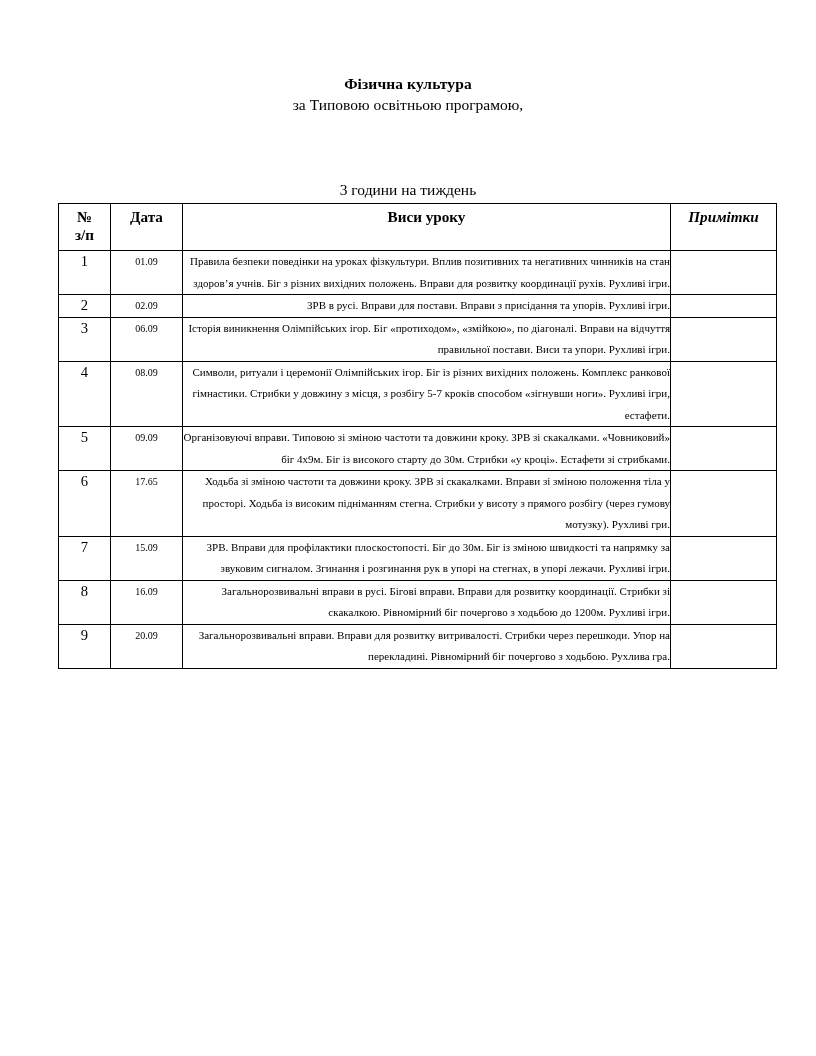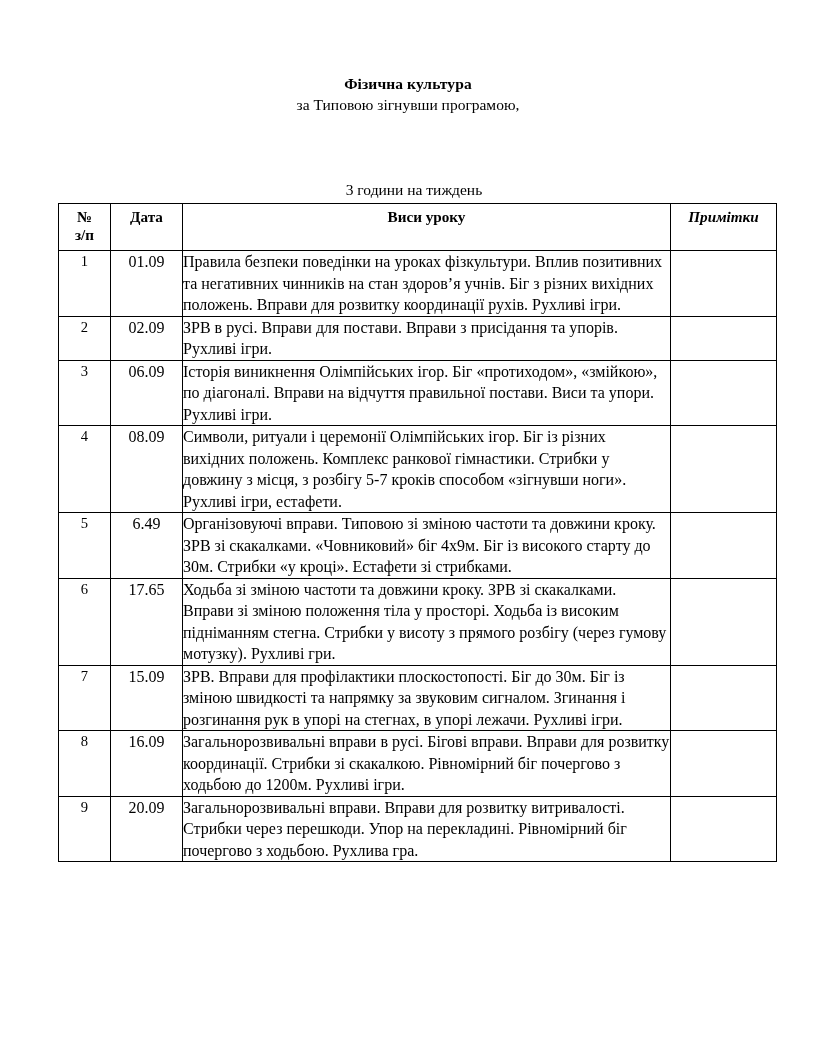--- a/index.html
+++ b/index.html
@@ -34,21 +34,21 @@
     line-height: 20.5px;
     letter-spacing: 0.1px;
   }
   .subtitle-line {
     font-size: 15.5px;
     font-weight: normal;
     line-height: 20.5px;
   }
   .hours-line {
     position: absolute;
-    left: 64px;
+    left: 58px;
     top: 180px;
     width: 700px;
     text-align: center;
     font-size: 15.5px;
     font-weight: normal;
     line-height: 20px;
   }
 
   table.lesson-table {
     position: absolute;
@@ -81,43 +81,43 @@
   td.cell-num {
     text-align: center;
     padding: 5px 2px 4px 2px;
     line-height: 21.5px;
     font-size: 14.6px;
   }
   td.cell-date {
     text-align: center;
     padding: 5px 2px 4px 2px;
     line-height: 21.5px;
-    font-size: 16px;
+    font-size: 10px;
   }
   td.cell-topic {
-    text-align: left;
+    text-align: right;
     padding: 5px 6px 4px 6px;
     line-height: 21.5px;
-    font-size: 16px;
+    font-size: 11px;
   }
   td.cell-notes {
     padding: 5px 4px 4px 4px;
   }
   .topic-text {
     display: block;
   }
 </style>
 </head>
 <body>
 
 <div class="page">
 
   <div class="doc-header">
     <div class="title-line">Фізична культура</div>
-    <div class="subtitle-line">за Типовою зігнувши програмою,</div>
+    <div class="subtitle-line">за Типовою освітньою програмою,</div>
   </div>
 
   <div class="hours-line">3 години на тиждень</div>
 
   <table class="lesson-table">
     <thead>
       <tr>
         <th class="col-num">
           <div>№</div>
           <div>з/п</div>
@@ -155,21 +155,21 @@
         <tr>
           <td class="cell-num">4</td>
           <td class="cell-date">08.09</td>
           <td class="cell-topic">
             <span class="topic-text">Символи, ритуали і церемонії Олімпійських ігор. Біг із різних вихідних положень. Комплекс ранкової гімнастики. Стрибки у довжину з місця, з розбігу 5-7 кроків способом «зігнувши ноги». Рухливі ігри, естафети.</span>
           </td>
           <td class="cell-notes"></td>
         </tr>
         <tr>
           <td class="cell-num">5</td>
-          <td class="cell-date">6.49</td>
+          <td class="cell-date">09.09</td>
           <td class="cell-topic">
             <span class="topic-text">Організовуючі вправи. Типовою зі зміною частоти та довжини кроку. ЗРВ зі скакалками. «Човниковий» біг 4х9м. Біг із високого старту до 30м. Стрибки «у кроці». Естафети зі стрибками.</span>
           </td>
           <td class="cell-notes"></td>
         </tr>
         <tr>
           <td class="cell-num">6</td>
           <td class="cell-date">17.65</td>
           <td class="cell-topic">
             <span class="topic-text">Ходьба зі зміною частоти та довжини кроку. ЗРВ зі скакалками. Вправи зі зміною положення тіла у просторі. Ходьба із високим підніманням стегна. Стрибки у висоту з прямого розбігу (через гумову мотузку). Рухливі гри.</span>

